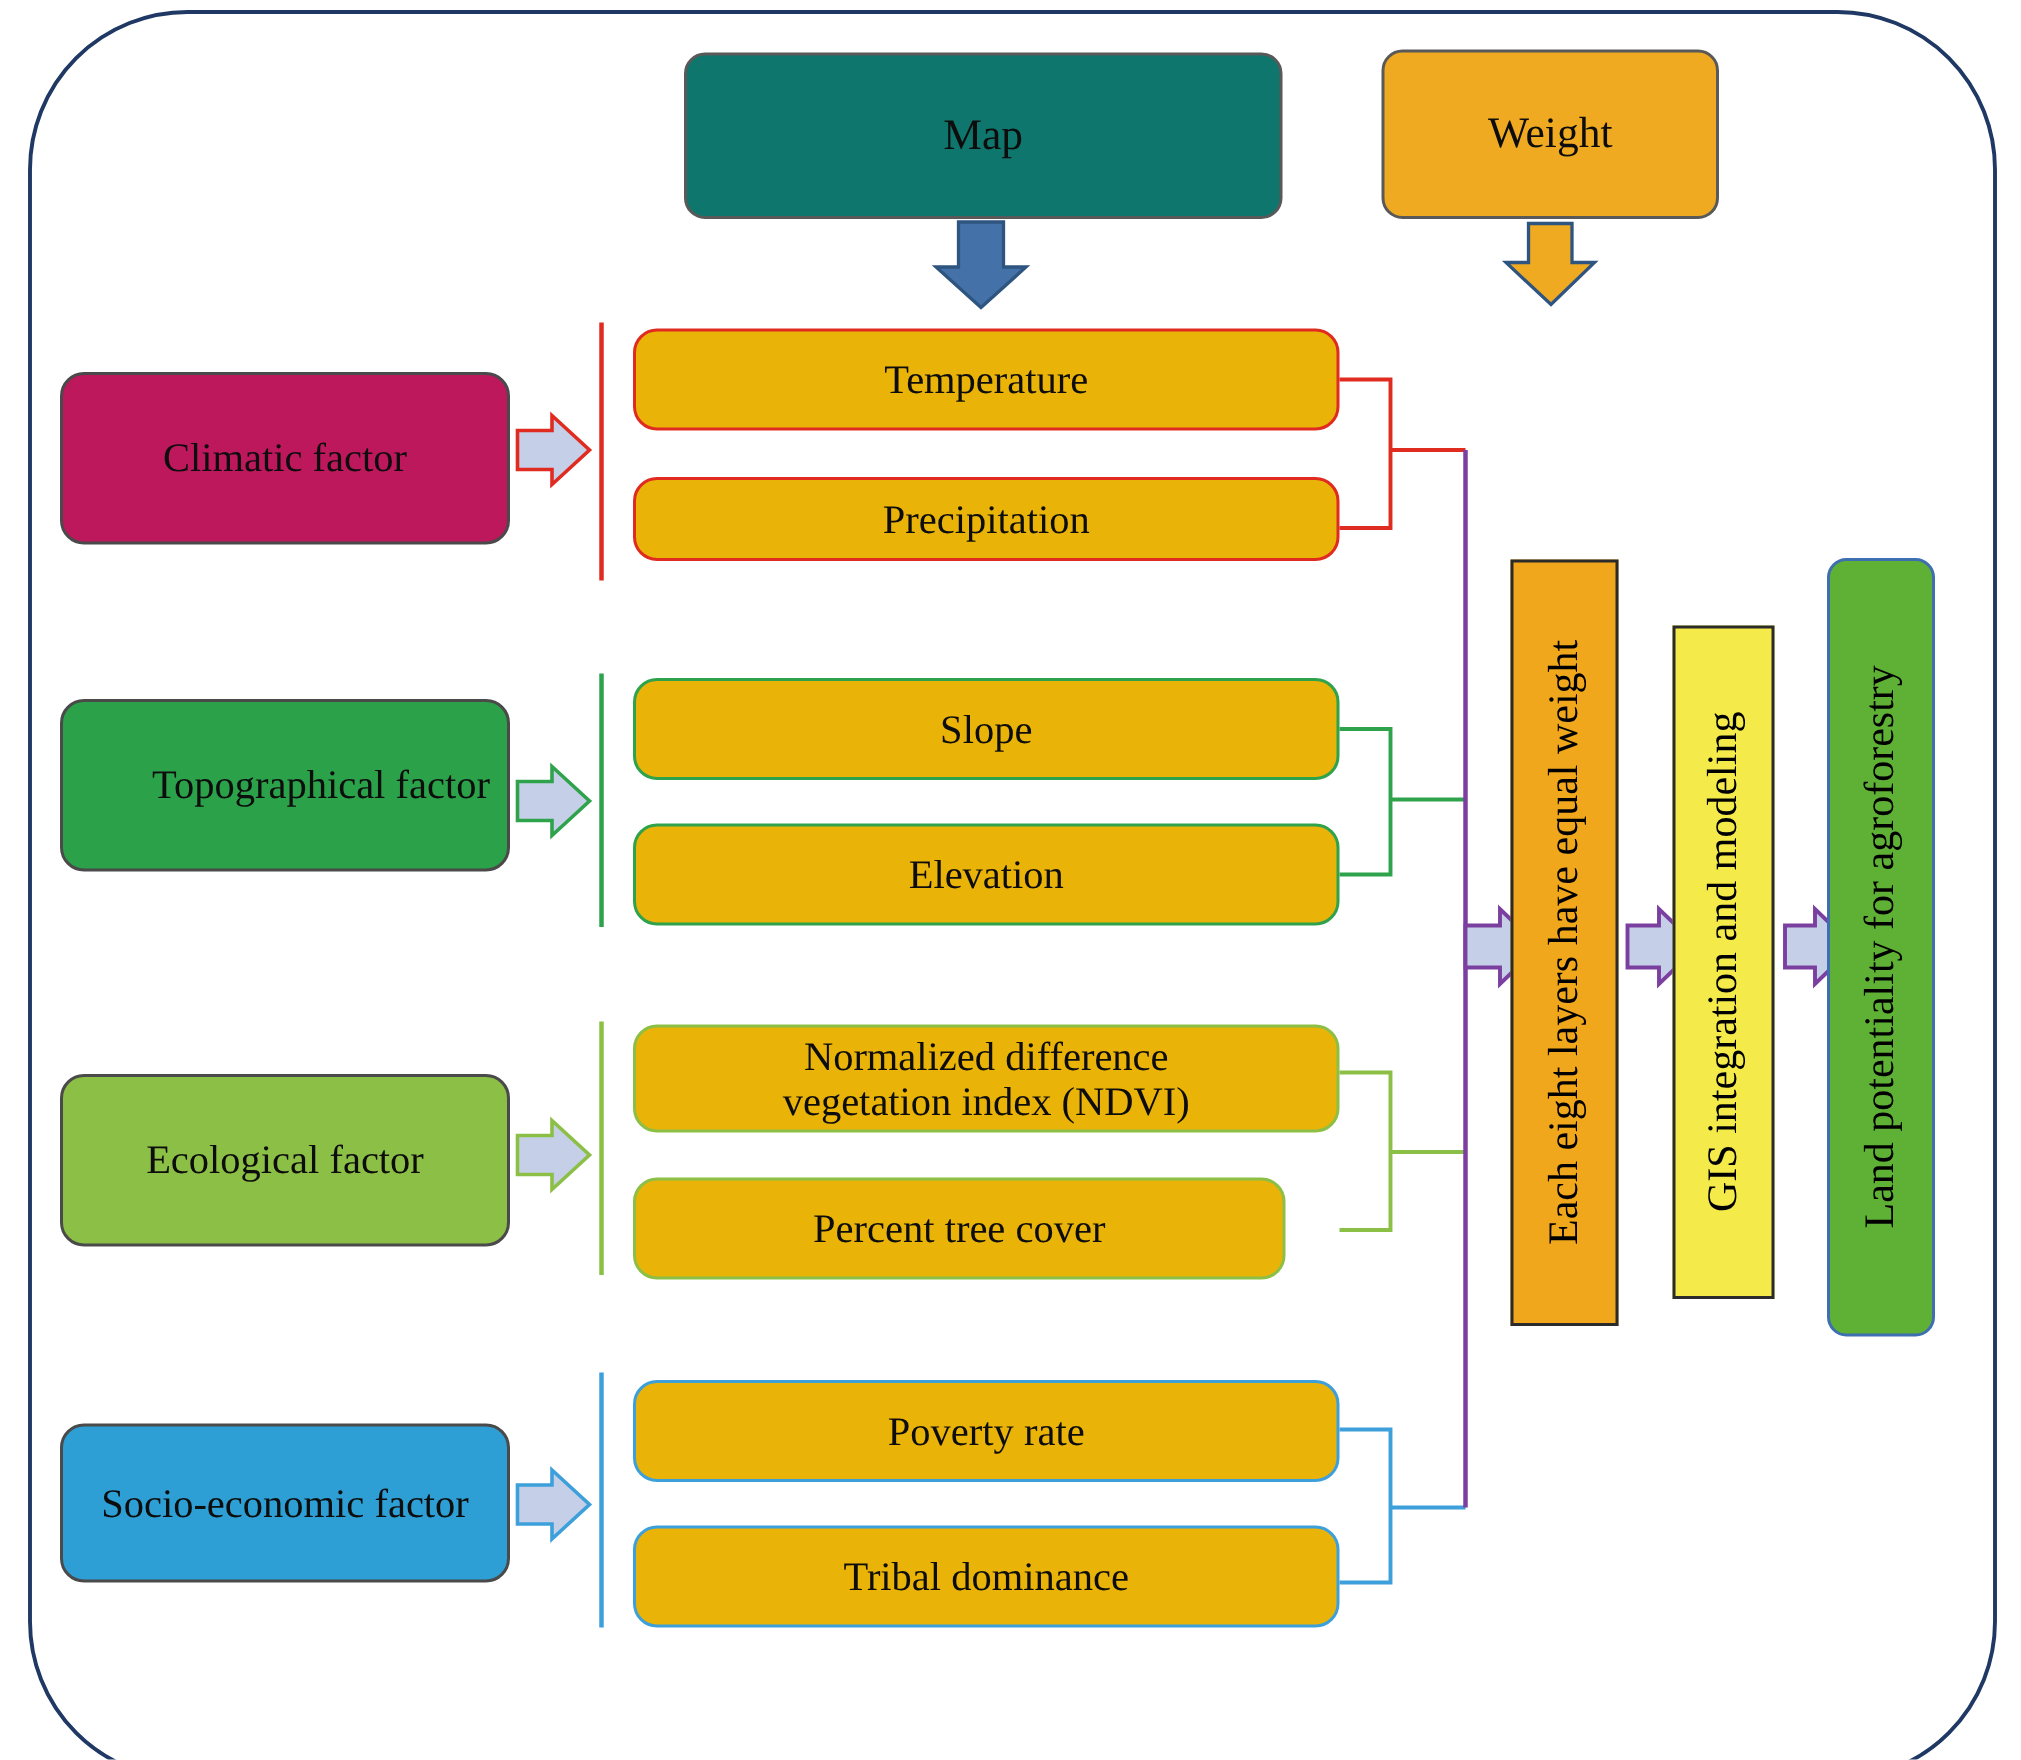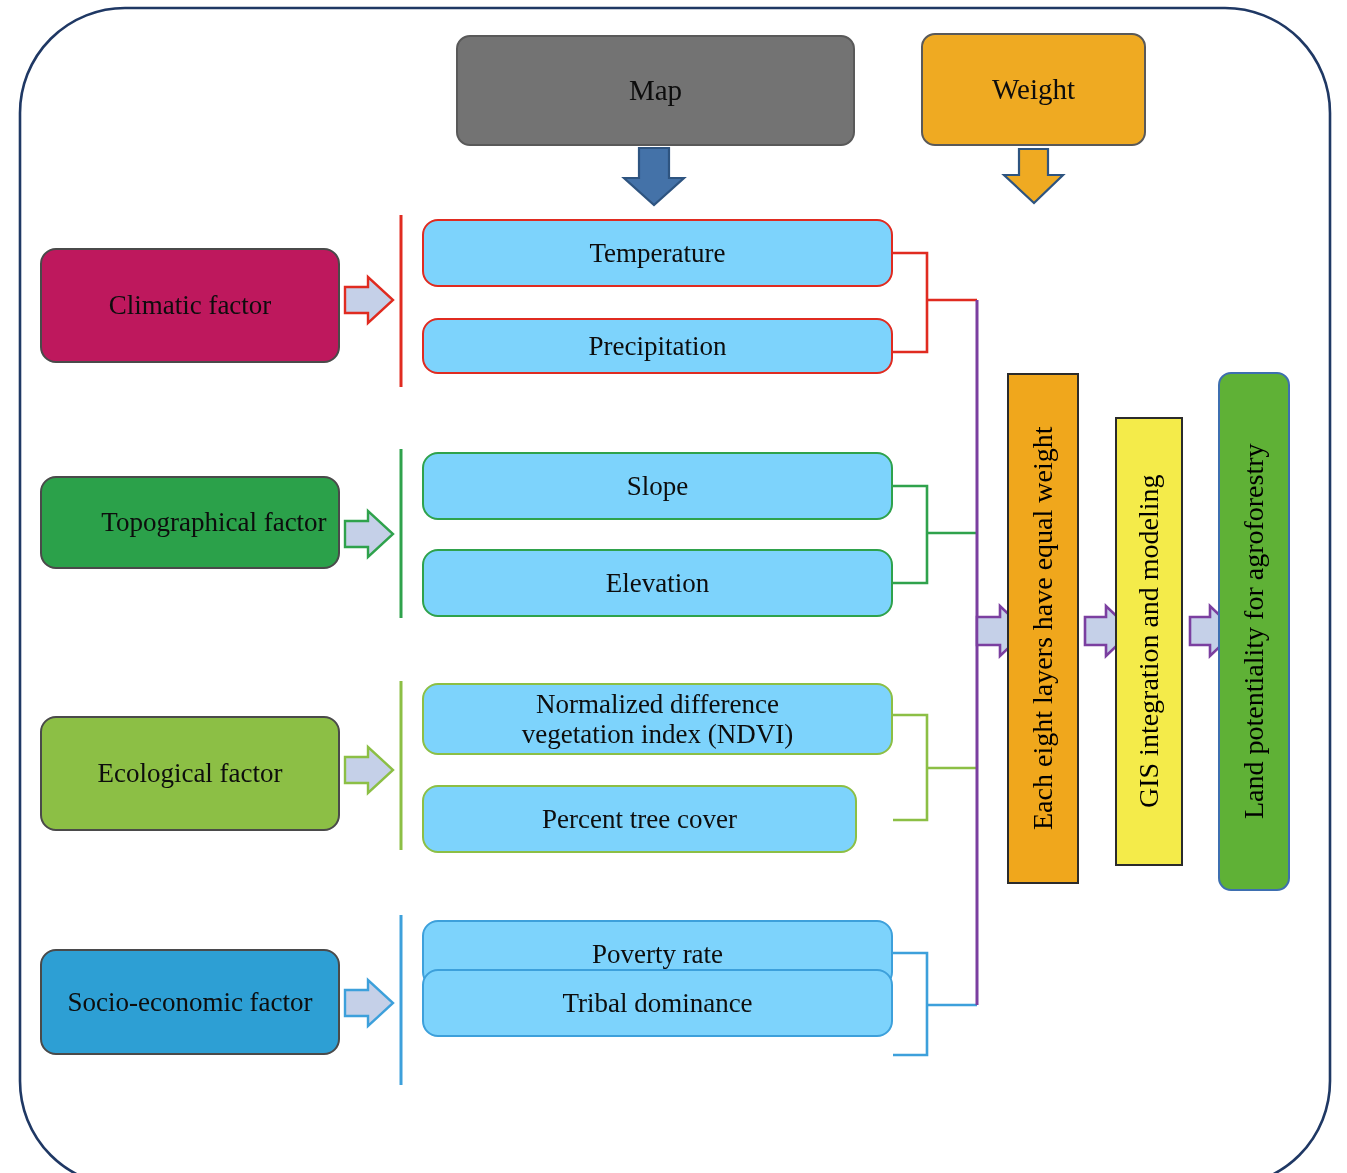--- a/index.html
+++ b/index.html
@@ -6,32 +6,32 @@
   body{width:1347px;height:1173px;position:relative;overflow:hidden;
        font-family:"Liberation Serif","DejaVu Serif",serif;}
   #stage{position:absolute;left:0;top:0;width:1347px;height:1173px;}
   .svgroot{position:absolute;left:0;top:0;width:1347px;height:1173px;pointer-events:none;}
 
   .node{position:absolute;box-sizing:border-box;display:flex;align-items:center;
         justify-content:center;text-align:center;color:#0d0d0d;line-height:1.12;}
 
   
   .srcbox{border:2px solid #595959;border-radius:14px;font-size:29px;}
-  .srcbox.map{background:#737373;}
+  .srcbox.map{background:#0f766e;}
   .srcbox.weight{background:#EFAA22;}
 
   
   .factor{border:2px solid #4a4a4a;border-radius:16px;font-size:27px;}
   .factor.f0{background:#be185d;text-align:center;}
   .factor.f1{background:#2BA14A;}
   .factor.f2{background:#8CBF45;}
   .factor.f3{background:#2D9FD4;}
 
   
-  .layer{background:#7dd3fc;border-width:2.5px;border-style:solid;border-radius:16px;font-size:27px;}
+  .layer{background:#eab308;border-width:2.5px;border-style:solid;border-radius:16px;font-size:27px;}
 
   
   .vbox{writing-mode:vertical-rl;transform:rotate(180deg);font-size:28px;
         display:flex;align-items:center;justify-content:center;box-sizing:border-box;}
   .vbox.orange{background:#F0A71C;border:2.5px solid #2b2b2b;}
   .vbox.yellow{background:#F4EB4A;border:2.5px solid #2b2b2b;}
   .vbox.green{background:#5FB136;border:2.5px solid #3E6FB0;border-radius:13px;}
 </style>
 </head>
 <body>
@@ -88,21 +88,21 @@
   <div class="node srcbox map" style="left:456px;top:35px;width:399px;height:111px;">
     <span>Map</span>
   </div>
   <div class="node srcbox weight" style="left:921px;top:33px;width:225px;height:113px;">
     <span>Weight</span>
   </div>
 
   <div class="node factor f0" style="left:40px;top:248px;width:300px;height:115px;">
     <span>Climatic factor</span>
   </div>
-  <div class="node factor f1" style="left:40px;top:476px;width:300px;height:93px;padding-left:48px;">
+  <div class="node factor f1" style="left:40px;top:466px;width:300px;height:115px;padding-left:48px;">
     <span>Topographical factor</span>
   </div>
   <div class="node factor f2" style="left:40px;top:716px;width:300px;height:115px;">
     <span>Ecological factor</span>
   </div>
   <div class="node factor f3" style="left:40px;top:949px;width:300px;height:106px;">
     <span>Socio-economic factor</span>
   </div>
 
   <div class="node layer" style="left:422px;top:219px;width:471px;height:68px;border-color:#E02B20;">
@@ -122,21 +122,21 @@
   <div class="node layer" style="left:422px;top:683px;width:471px;height:72px;border-color:#8CBF45;">
     <span class="ml">Normalized difference<br>vegetation index (NDVI)</span>
   </div>
   <div class="node layer" style="left:422px;top:785px;width:435px;height:68px;border-color:#8CBF45;">
     <span>Percent tree cover</span>
   </div>
 
   <div class="node layer" style="left:422px;top:920px;width:471px;height:68px;border-color:#3DA0DB;">
     <span>Poverty rate</span>
   </div>
-  <div class="node layer" style="left:422px;top:969px;width:471px;height:68px;border-color:#3DA0DB;">
+  <div class="node layer" style="left:422px;top:1017px;width:471px;height:68px;border-color:#3DA0DB;">
     <span>Tribal dominance</span>
   </div>
 
   <div class="vbox orange" style="position:absolute;left:1007px;top:373px;width:72px;height:511px;">
     <span>Each eight layers have equal weight</span>
   </div>
   <div class="vbox yellow" style="position:absolute;left:1115px;top:417px;width:68px;height:449px;">
     <span>GIS integration and modeling</span>
   </div>
   <div class="vbox green" style="position:absolute;left:1218px;top:372px;width:72px;height:519px;">

